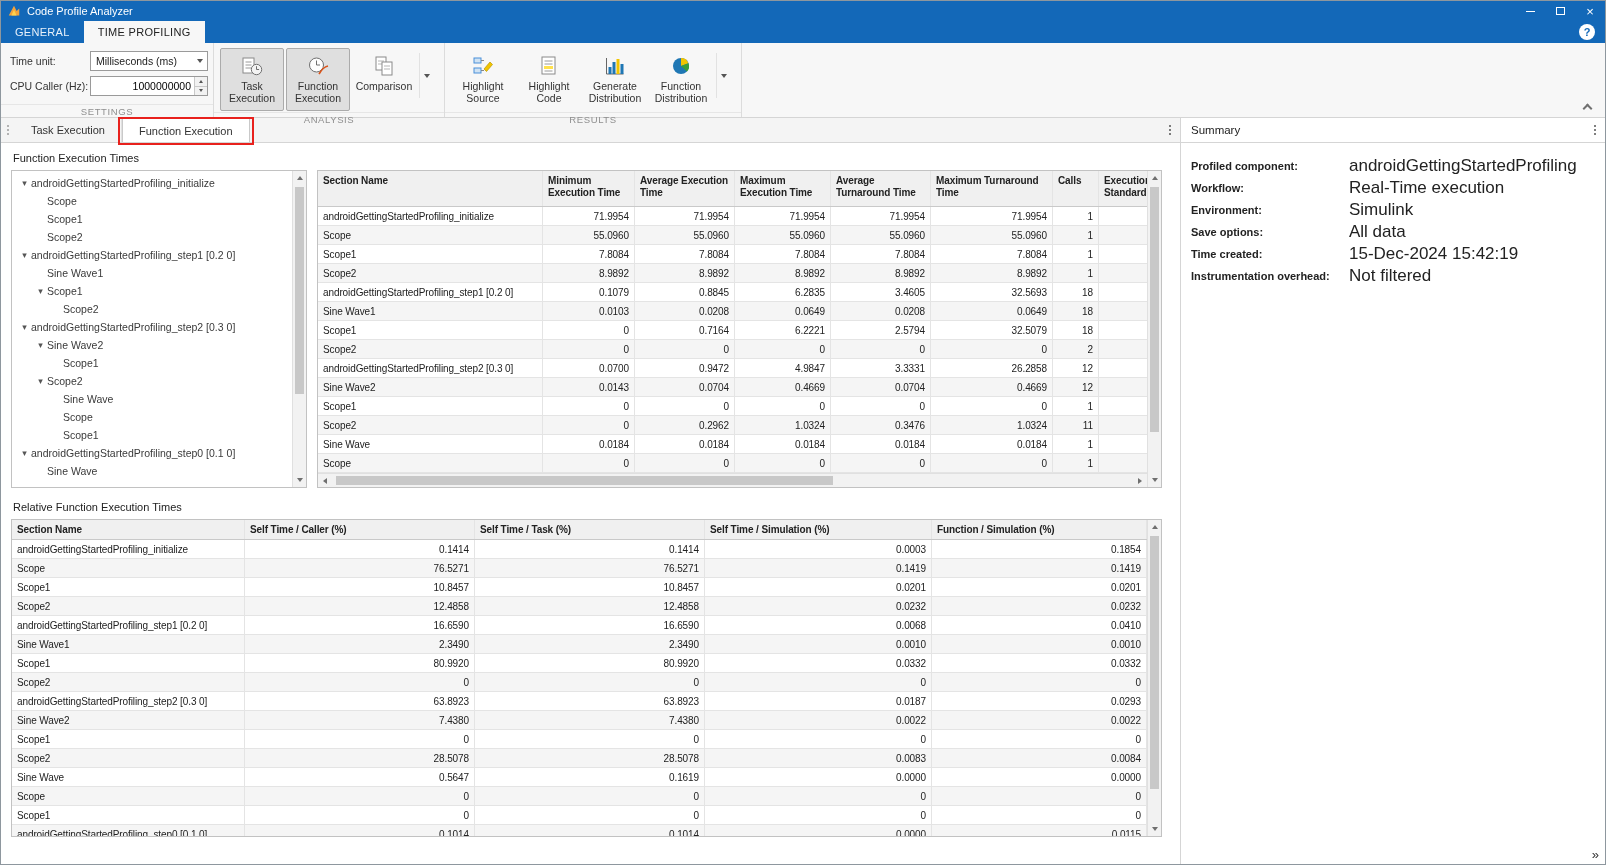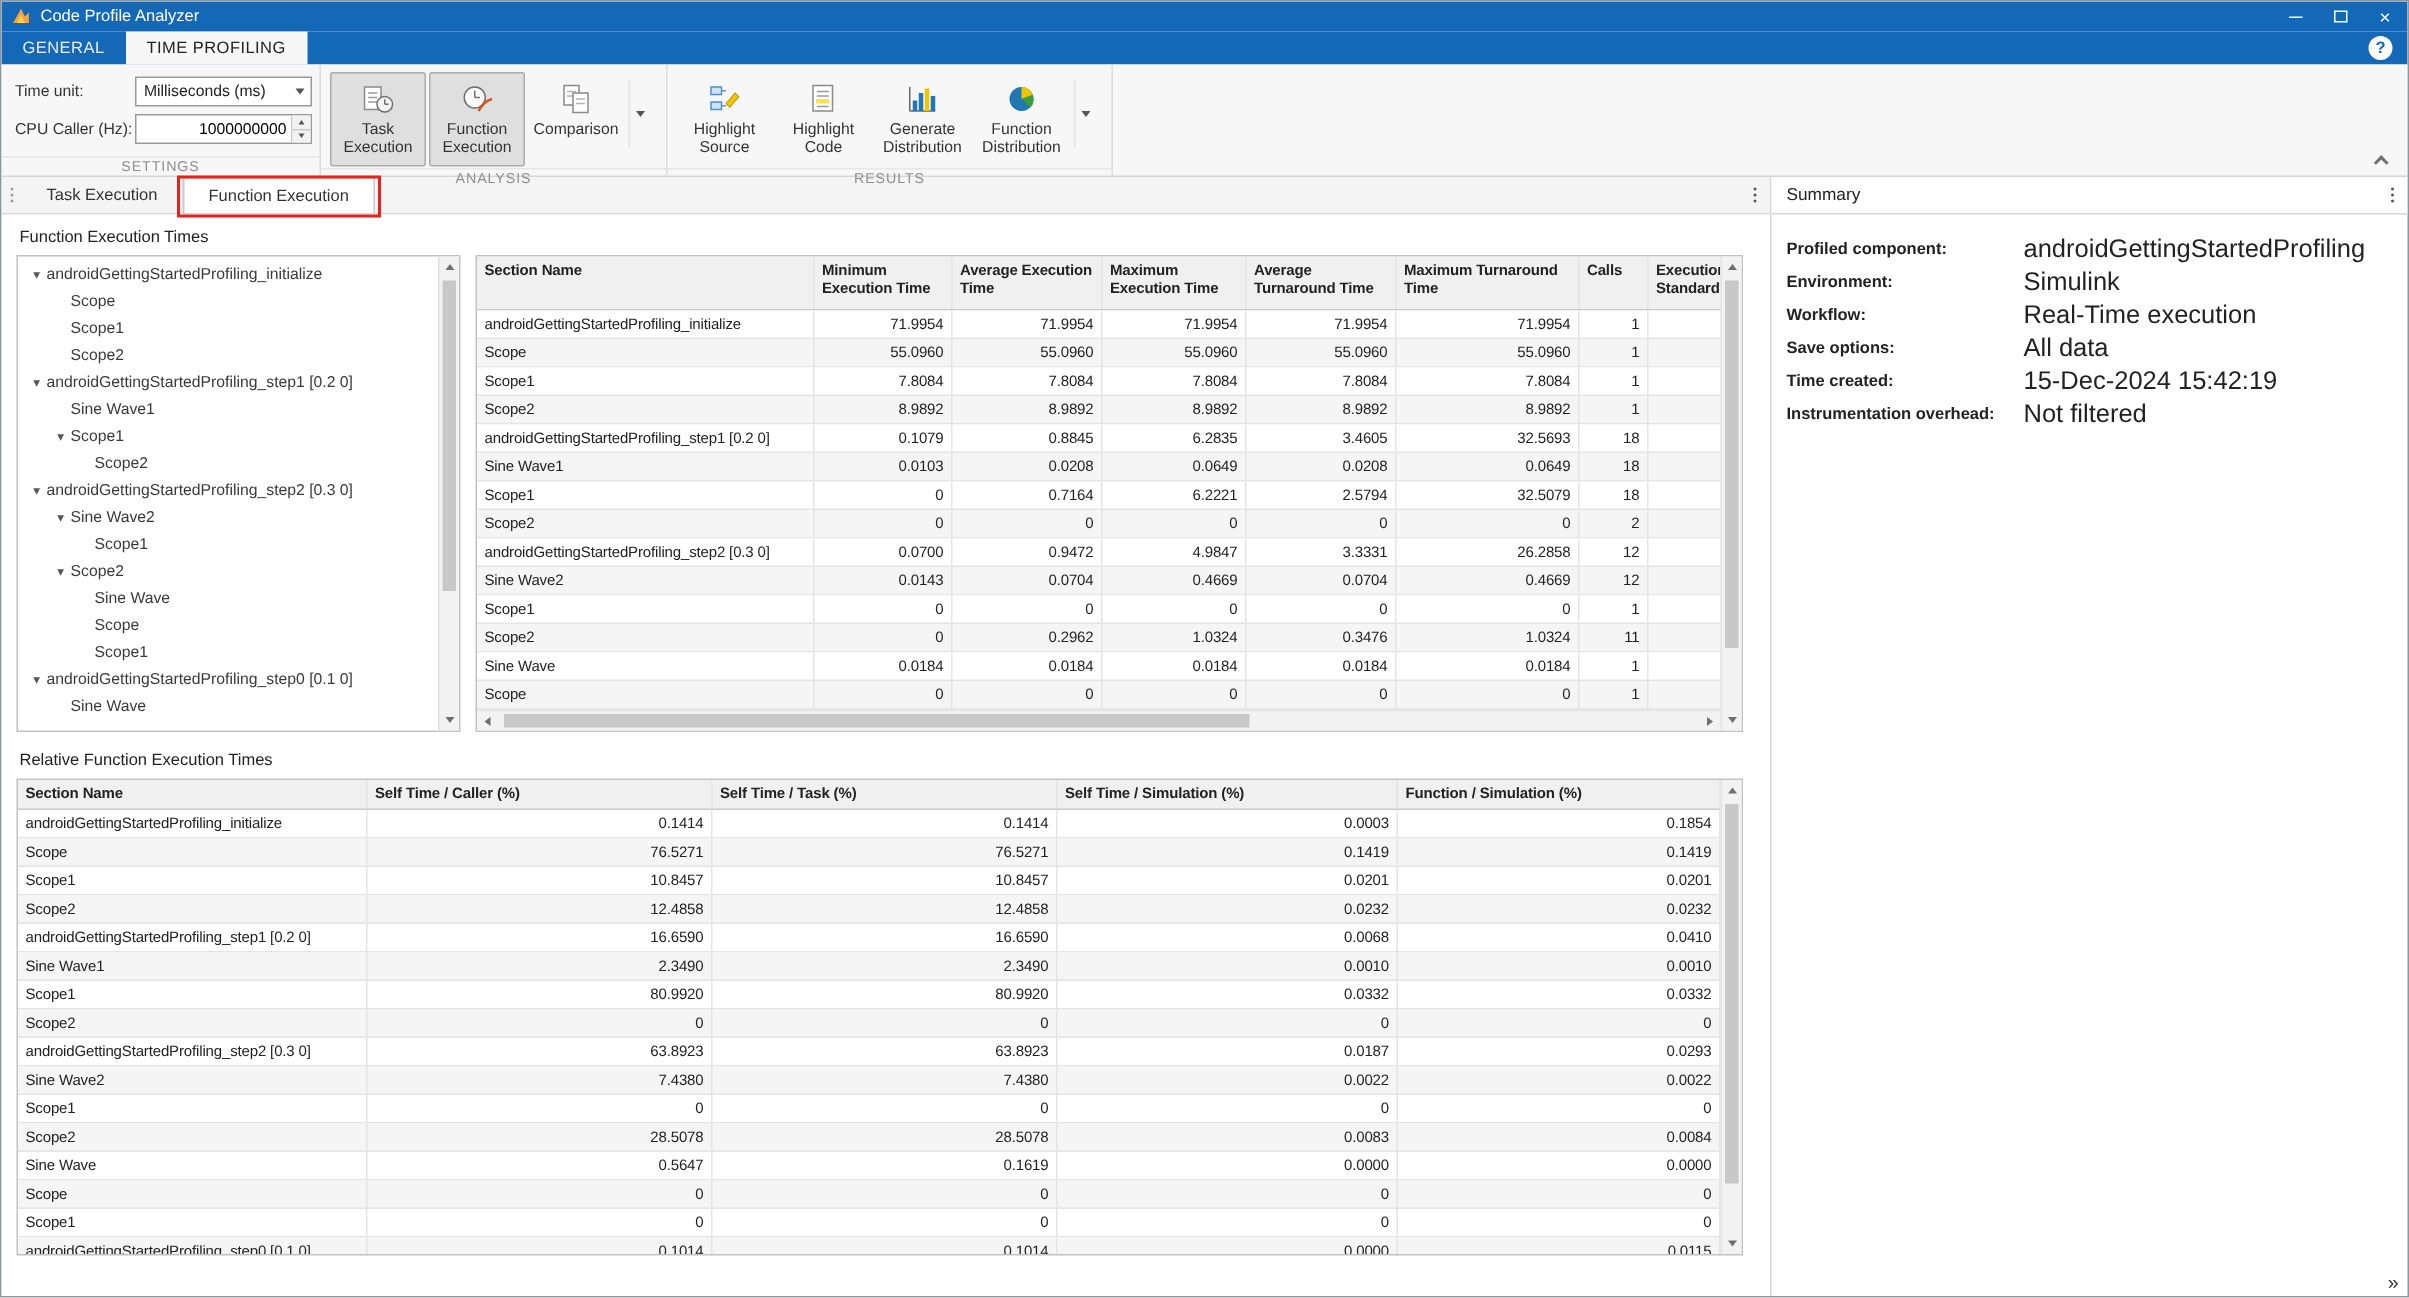--- a/index.html
+++ b/index.html
@@ -749,26 +749,26 @@
           <i></i>
           <i></i>
         </span>
     </div>
     <div class="summary-body">
         <div class="kv-row">
           <div class="kv-label">Profiled component:</div>
           <div class="kv-value">androidGettingStartedProfiling</div>
         </div>
         <div class="kv-row">
+          <div class="kv-label">Workflow:</div>
+          <div class="kv-value">Real-Time execution</div>
+        </div>
+        <div class="kv-row">
           <div class="kv-label">Environment:</div>
           <div class="kv-value">Simulink</div>
-        </div>
-        <div class="kv-row">
-          <div class="kv-label">Workflow:</div>
-          <div class="kv-value">Real-Time execution</div>
         </div>
         <div class="kv-row">
           <div class="kv-label">Save options:</div>
           <div class="kv-value">All data</div>
         </div>
         <div class="kv-row">
           <div class="kv-label">Time created:</div>
           <div class="kv-value">15-Dec-2024 15:42:19</div>
         </div>
         <div class="kv-row">

